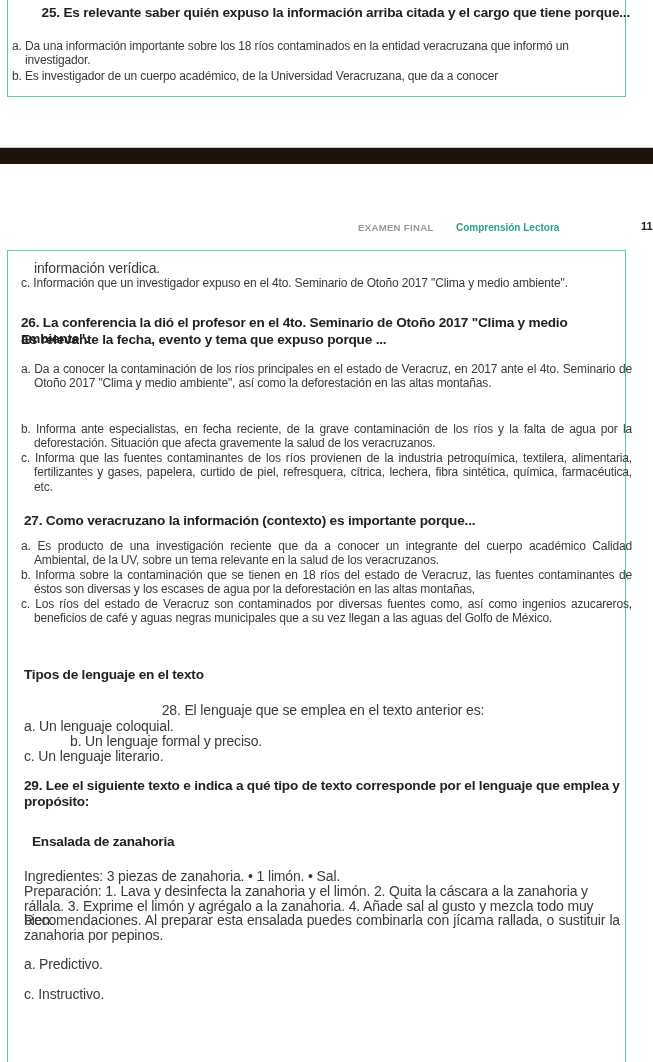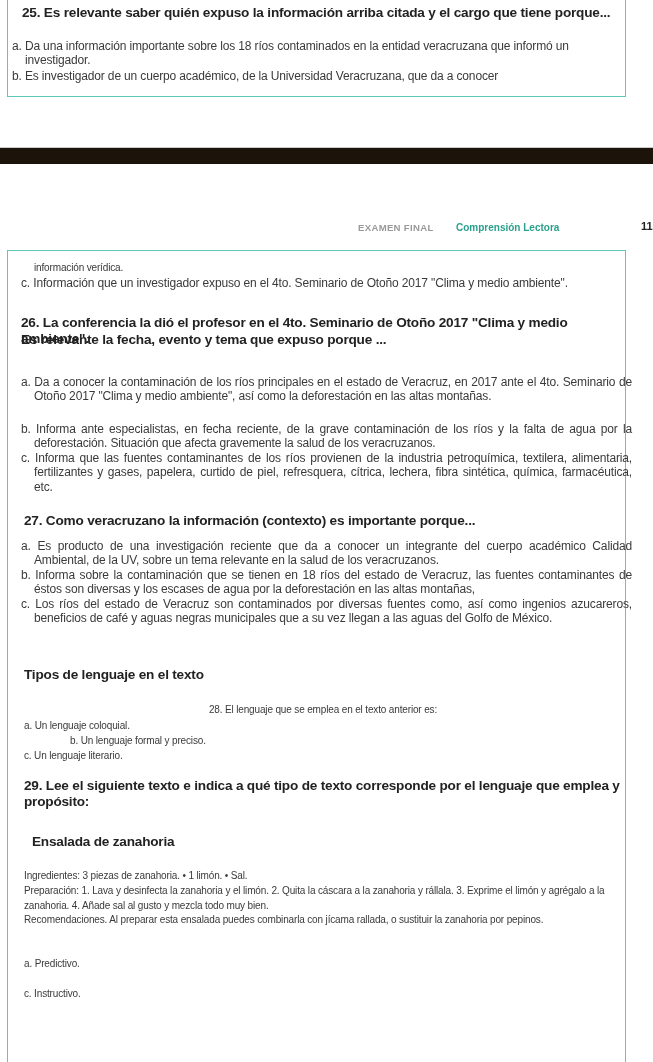--- a/index.html
+++ b/index.html
@@ -20,54 +20,54 @@
   .q-title {
     font-weight: bold; font-size: 13.6px; color: #222;
     letter-spacing: -0.2px; line-height: 16px;
   }
   .opt {
     font-size: 12px; line-height: 14.3px; color: #3a3a3a;
     padding-left: 13px; text-indent: -13px;
     letter-spacing: -0.15px;
   }
   .opt.justify { text-align: justify; }
-  .txt { font-size: 10px; line-height: 14.5px; color: #3a3a3a; letter-spacing: -0.15px; }
+  .txt { font-size: 14px; line-height: 14.5px; color: #3a3a3a; letter-spacing: -0.15px; }
   .abs { position: absolute; }
   #band { position: absolute; left: 0; top: 147px; width: 653px; height: 16px; background: #1c140b; border-top: 1px solid #ccc; }
   #page-header { position: absolute; top: 222px; left: 0; width: 653px; height: 14px; }
   .hdr-exam { position: absolute; left: 358px; top: 0; font-size: 9.6px; font-weight: bold; color: #9a9a9a; letter-spacing: 0.3px; }
   .hdr-subj { position: absolute; left: 456px; top: 0; font-size: 10px; font-weight: bold; color: #2a9f8c; }
   .hdr-page { position: absolute; left: 641px; top: -2px; font-size: 11px; color: #222; font-weight: bold; }
 </style>
 </head>
 <body>
 
 <div id="box-top" class="box">
-  <div class="q-title abs" style="left:14px; top:6px; width:600px;">25.  Es relevante saber quién expuso la información arriba citada y el cargo que tiene porque...</div>
+  <div class="q-title abs" style="left:22px; top:6px; width:600px;text-align:right;">25.  Es relevante saber quién expuso la información arriba citada y el cargo que tiene porque...</div>
   <div class="opt abs" style="left:4px; top:40px; width:600px;">a. Da una información importante sobre los 18 ríos contaminados en la entidad veracruzana que informó un investigador.</div>
   <div class="opt abs" style="left:4px; top:70px; width:600px;">b. Es investigador de un cuerpo académico, de la Universidad Veracruzana, que da a conocer</div>
 </div>
 
 <div id="band"></div>
 
 <div id="page-header">
   <span class="hdr-exam">EXAMEN FINAL</span>
   <span class="hdr-subj">Comprensión Lectora</span>
   <span class="hdr-page">11</span>
 </div>
 
 <div id="box-main" class="box">
 
   <div class="txt abs" style="left:26px; top:10px;">información verídica.</div>
   <div class="opt justify abs" style="left:13px; top:25px; width:598px;">c. Información que un investigador expuso en el 4to. Seminario de Otoño 2017 "Clima y medio ambiente".</div>
 
   <div class="q-title abs" style="left:13px; top:64px; width:600px;">26.  La conferencia la dió el profesor en el 4to. Seminario de Otoño 2017 "Clima y medio ambiente".</div>
   <div class="q-title abs" style="left:13px; top:81px; width:600px;">Es relevante la fecha, evento y tema que expuso porque ...</div>
 
-  <div class="opt justify abs" style="left:13px; top:124px; width:598px;">a. Da a conocer la contaminación de los ríos principales en el estado de Veracruz, en 2017 ante el 4to. Seminario de Otoño 2017 "Clima y medio ambiente", así como la deforestación en las altas montañas.</div>
+  <div class="opt justify abs" style="left:13px; top:111px; width:598px;">a. Da a conocer la contaminación de los ríos principales en el estado de Veracruz, en 2017 ante el 4to. Seminario de Otoño 2017 "Clima y medio ambiente", así como la deforestación en las altas montañas.</div>
   <div class="opt justify abs" style="left:13px; top:171px; width:598px;">b. Informa ante especialistas, en fecha reciente, de la grave contaminación de los ríos y la falta de agua por la deforestación. Situación que afecta gravemente la salud de los veracruzanos.</div>
   <div class="opt justify abs" style="left:13px; top:200px; width:598px;">c. Informa que las fuentes contaminantes de los ríos provienen de la industria petroquímica, textilera, alimentaria, fertilizantes y gases, papelera, curtido de piel, refresquera, cítrica, lechera, fibra sintética, química, farmacéutica, etc.</div>
 
   <div class="q-title abs" style="left:16px; top:262px; width:598px;">27.  Como veracruzano la información (contexto) es importante porque...</div>
 
   <div class="opt justify abs" style="left:13px; top:288px; width:598px;">a. Es producto de una investigación reciente que da a conocer un integrante del cuerpo académico Calidad Ambiental, de la UV, sobre un tema relevante en la salud de los veracruzanos.</div>
   <div class="opt justify abs" style="left:13px; top:317px; width:598px;">b. Informa sobre la contaminación que se tienen en 18 ríos del estado de Veracruz, las fuentes contaminantes de éstos son diversas y los escases de agua por la deforestación en las altas montañas,</div>
   <div class="opt justify abs" style="left:13px; top:346px; width:598px;">c. Los ríos del estado de Veracruz son contaminados por diversas fuentes como, así como ingenios azucareros, beneficios de café y aguas negras municipales que a su vez llegan a las aguas del Golfo de México.</div>
 
   <div class="q-title abs" style="left:16px; top:416px; width:598px;">Tipos de lenguaje en el texto</div>

